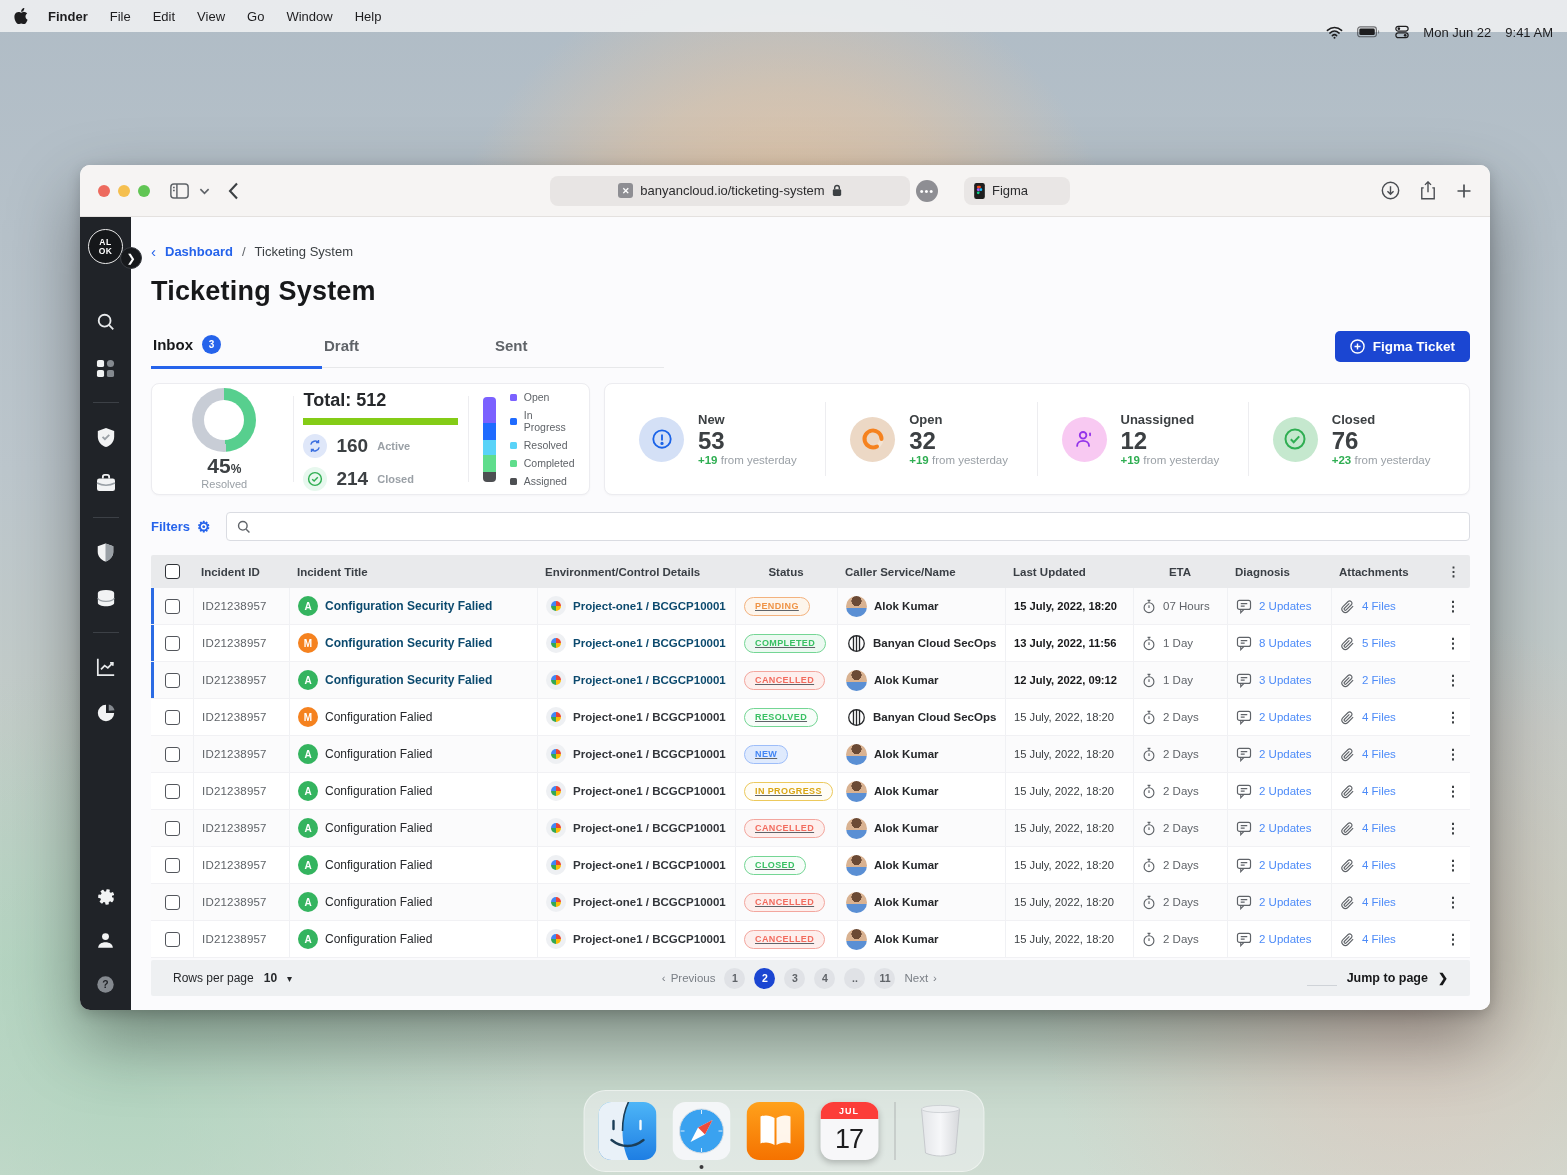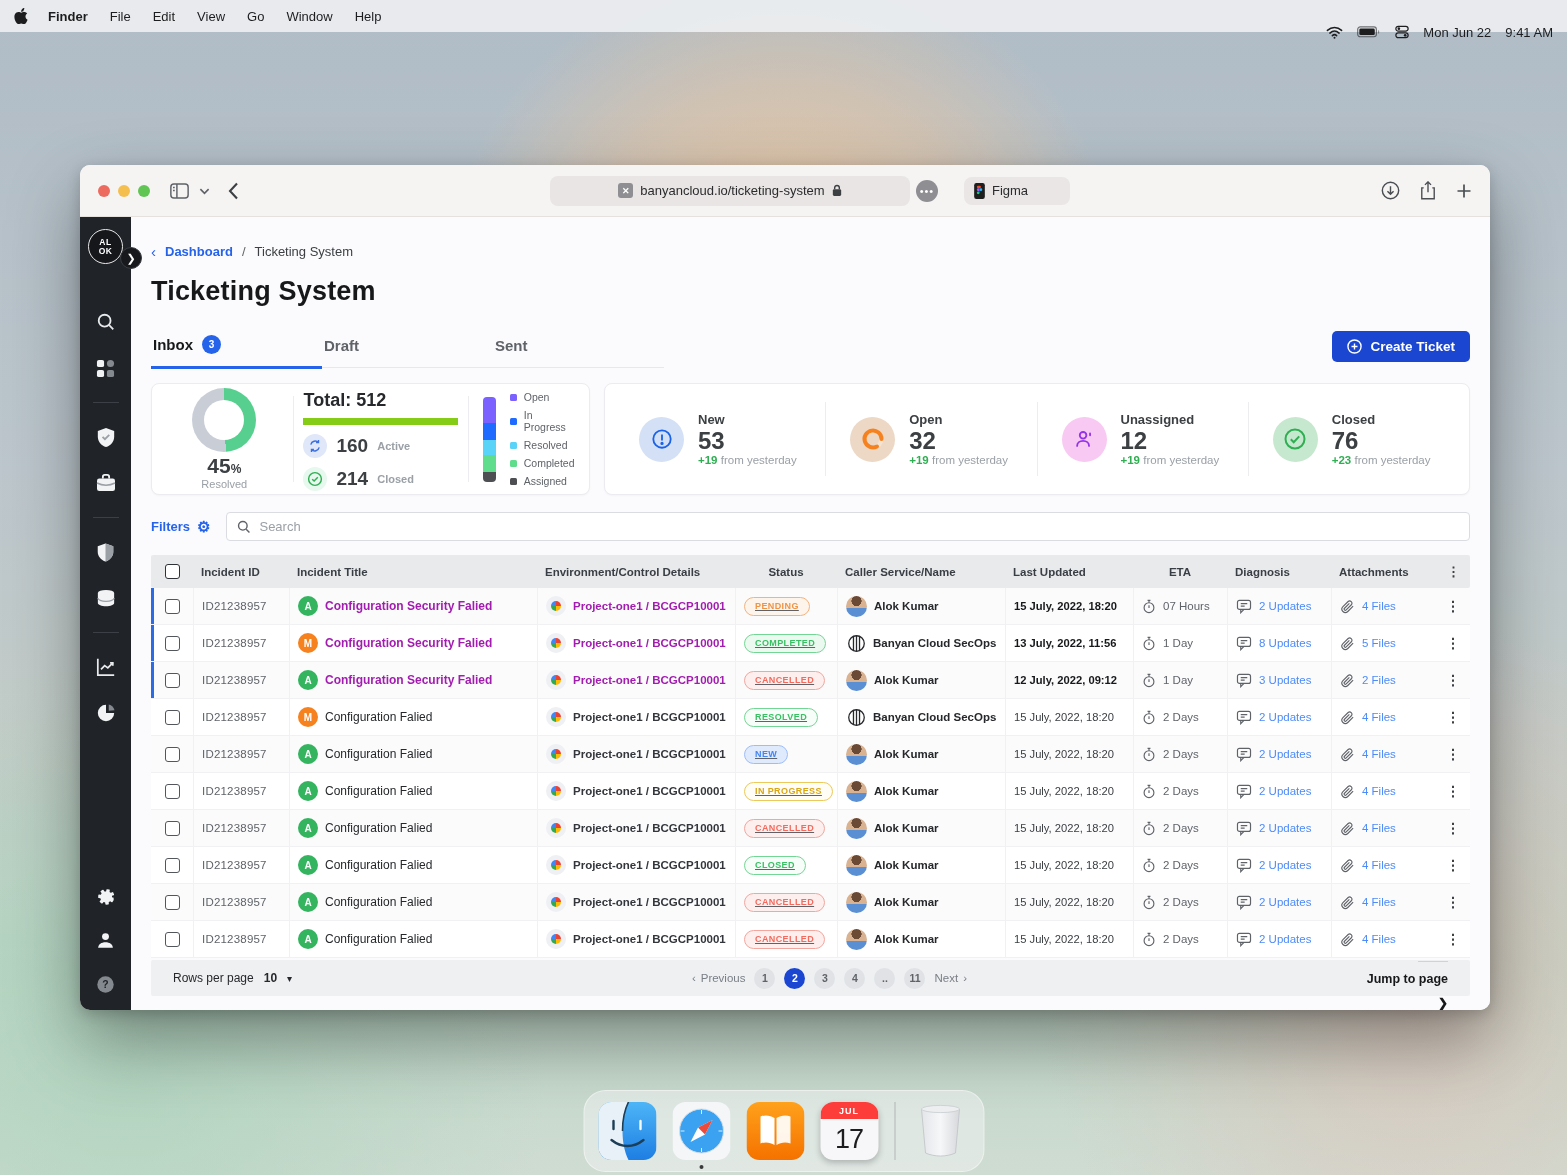--- a/index.html
+++ b/index.html
@@ -123,34 +123,34 @@
   .pill-completed{color:#38c063;border-color:#74d694;background:#ecf9f1;}
   .pill-cancelled{color:#f26b5e;border-color:#f3a69e;background:#fdefed;}
   .pill-resolved{color:#38c063;border-color:#74d694;background:#f7fdf9;}
   .pill-new{color:#4285f4;border-color:#9dbdf9;background:#dfeafd;}
   .pill-inprogress{color:#d9a514;border-color:#ecc95c;background:#fffdf6;}
   .pill-closed{color:#38c063;border-color:#74d694;background:#f7fdf9;}
   .photo-avatar{width:21px;height:21px;border-radius:50%;flex-shrink:0;background:radial-gradient(circle at 50% 24%, #6b4a35 0 26%, transparent 27%),linear-gradient(180deg,#d9b291 0 58%, #5a8fd4 58% 100%);}
   .org-avatar{width:20px;height:20px;flex-shrink:0;display:flex;align-items:center;justify-content:center;}
   .c-caller span.nm{color:#26282b;font-weight:600;font-size:11.5px;white-space:nowrap;overflow:hidden;}
   .c-upd{color:#3c4043;font-weight:500;font-size:11.2px;white-space:nowrap;}
-  .unread .ttl,.unread .envt{font-weight:800;color:#a21caf;}
+  .unread .ttl,.unread .envt{font-weight:800;color:#0c4a6e;}
   .unread .c-upd{font-weight:700;color:#17181a;}
   .lnk{color:#4d8bf8;font-weight:400;font-size:11.5px;text-decoration:none;white-space:nowrap;}
   .c-kebab{justify-content:flex-end;color:#3c4043;font-size:14px;font-weight:700;padding-right:10px;}
   
   .pagination{height:36px;background:#eef0f2;display:flex;align-items:center;padding:0 22px;margin-top:2px;border-radius:2px;font-size:12px;color:#26282b;}
   .rpp{display:flex;align-items:center;gap:10px;font-weight:500;}
   .rpp .val{font-weight:700;}
   .rpp .chev{font-size:10px;color:#26282b;}
   .pg-center{flex:1;display:flex;align-items:center;justify-content:center;gap:9px;}
   .pg-nav{color:#7a7f86;font-size:11.5px;display:flex;align-items:center;gap:5px;}
   .pg{width:21px;height:21px;border-radius:50%;background:#e0e2e6;color:#5f6368;font-size:10.5px;display:flex;align-items:center;justify-content:center;font-weight:600;}
   .pg.active{background:#1b46d2;color:#fff;}
-  .jump{display:flex;align-items:flex-end;gap:10px;font-weight:700;font-size:12.5px;color:#17181a;flex-direction:column;}
+  .jump{display:flex;align-items:center;gap:10px;font-weight:700;font-size:12.5px;color:#17181a;}
   .jump input{width:30px;border:none;border-bottom:1px solid #cfd3d8;background:transparent;height:16px;}
   .jump .chev{font-size:12px;}
   
   .dock{position:absolute;left:50%;transform:translateX(-50%);bottom:3px;height:82px;background:rgba(246,246,248,0.45);border:1px solid rgba(255,255,255,0.45);border-radius:22px;display:flex;align-items:center;gap:16px;padding:0 14px;z-index:40;}
   .dock-item{width:58px;height:58px;position:relative;display:flex;align-items:center;justify-content:center;}
   .dock-dot{position:absolute;bottom:-9px;left:50%;transform:translateX(-50%);width:4px;height:4px;border-radius:50%;background:#3a3a3c;}
   .dock-div{width:1px;height:58px;background:rgba(120,120,125,0.45);}
   .cal-icon{width:58px;height:58px;border-radius:13px;background:#f7f7f9;box-shadow:0 3px 6px rgba(0,0,0,0.22);overflow:hidden;display:flex;flex-direction:column;}
   .cal-top{height:17px;background:#fc3d39;color:#fff;font-size:9px;font-weight:700;display:flex;align-items:center;justify-content:center;letter-spacing:1px;}
   .cal-day{flex:1;display:flex;align-items:center;justify-content:center;font-size:27px;color:#1d1d1f;font-weight:400;letter-spacing:-1px;}
@@ -382,21 +382,21 @@
             </div>
             <div class="tab">
               <span>Sent</span>
             </div>
           </div>
         <button class="create-btn">
           <svg width="15" height="15" viewBox="0 0 16 16" fill="none" stroke="#fff" stroke-width="1.5">
               <circle cx="8" cy="8" r="7"></circle>
               <path d="M8 4.8v6.4M4.8 8h6.4"></path>
             </svg>
-          <span>Create Ticket</span>
+          <span>Figma Ticket</span>
         </button>
       </div>
 
       <div class="summary-row">
         <div class="card donut-card">
           <div class="donut-sec">
             <div class="donut"></div>
             <div class="donut-pct"><span>45</span><small>%</small></div>
             <div class="donut-lbl">Resolved</div>
           </div>
@@ -523,21 +523,20 @@
       <div class="filter-row">
         <span class="filters-lbl">
           <span>Filters</span>
           <span class="gear-blue">⚙</span>
         </span>
         <div class="searchbox">
           <svg width="14" height="14" viewBox="0 0 18 18" fill="none" stroke="#5f6368" stroke-width="1.8">
               <circle cx="7.5" cy="7.5" r="5.5"></circle>
               <path d="M11.8 11.8L16 16"></path>
             </svg>
-          <input type="text" placeholder="Search" style="">
         </div>
       </div>
 
       <div class="thead tgrid">
         <div class="c-check">
             <span class="cbx"></span>
           </div>
         <div class="hc">Incident ID</div>
         <div class="hc">Incident Title</div>
         <div class="hc">Environment/Control Details</div>

